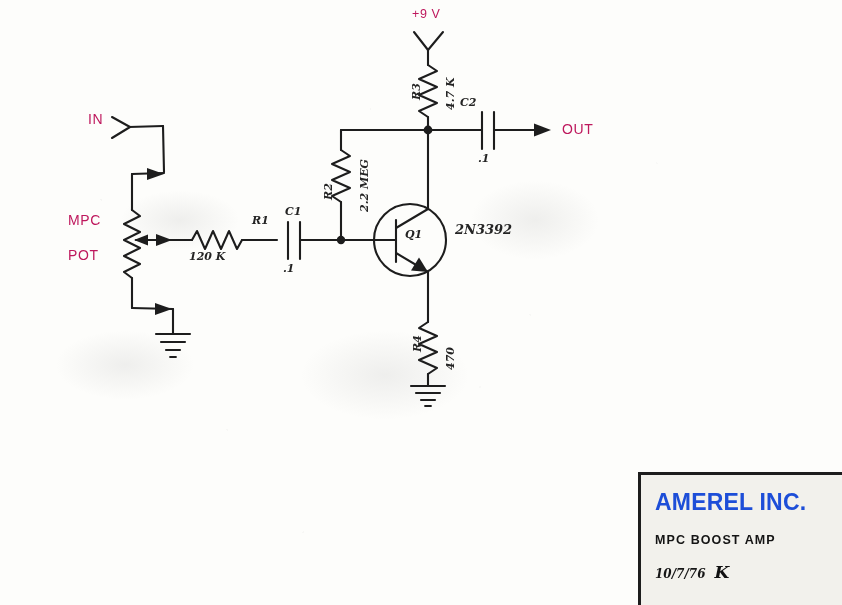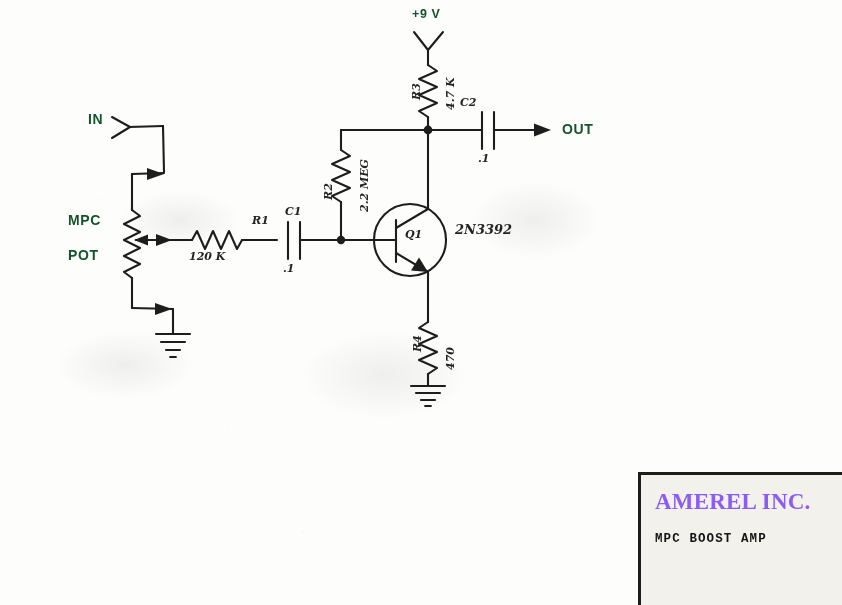--- a/index.html
+++ b/index.html
@@ -30,23 +30,23 @@
       radial-gradient(circle at 19% 55%, rgba(120,120,120,.07) 0 1px, transparent 1px);
   }
   .smudge{
     position:absolute;pointer-events:none;border-radius:50%;
     background:radial-gradient(ellipse at center, rgba(140,140,140,.13) 0%, rgba(140,140,140,0) 70%);
   }
   
   .blk{
     position:absolute;
     font-family:"Liberation Sans", sans-serif;
-    font-weight:bold;
+    font-weight:normal;
     font-size:14px;
-    color:#14532d;
+    color:#be185d;
     letter-spacing:.6px;
     white-space:nowrap;
   }
   
   .hand{
     position:absolute;
     font-family:"DejaVu Serif", serif;
     font-style:italic;
     font-weight:bold;
     font-size:11px;
@@ -58,25 +58,25 @@
   
   #title-block{
     position:absolute;left:638px;top:472px;width:204px;height:133px;
     background:#f2f1ec;
     border-left:3px solid #1d1d1d;
     border-top:3px solid #1d1d1d;
     box-sizing:border-box;
     padding:14px 0 0 14px;
   }
   #title-block .company{
-    font-family:Liberation Serif, serif;
-    font-weight:bold;font-size:23px;color:#8b5cf6;letter-spacing:.2px;
+    font-family:Liberation Sans, sans-serif;
+    font-weight:bold;font-size:23px;color:#1d4ed8;letter-spacing:.2px;
   }
   #title-block .subtitle{
-    font-family:Liberation Mono, monospace;
+    font-family:Liberation Sans, sans-serif;
     font-weight:bold;font-size:12.5px;color:#141414;
     letter-spacing:1.1px;margin-top:17px;
   }
   #title-block .dateline{
     margin-top:15px;
     font-family:"DejaVu Serif", serif;
     font-style:italic;font-weight:bold;font-size:12px;color:#161616;
   }
   #title-block .initials{
     font-family:"DejaVu Serif", serif;
@@ -258,15 +258,18 @@
 
   <div class="hand" style="left:460px;top:96px;">C2</div>
   <div class="hand" style="left:478px;top:152px;">.1</div>
 
   <div class="hand" style="left:405px;top:228px;">Q1</div>
   <div class="hand big" style="left:455px;top:222px;">2N3392</div>
 
   <div id="title-block">
     <div class="company">AMEREL INC.</div>
     <div class="subtitle">MPC  BOOST  AMP</div>
+    <div class="dateline">
+      <span>10/7/76</span><span class="initials">K</span>
+    </div>
   </div>
 
 </div>
 
 </body></html>

